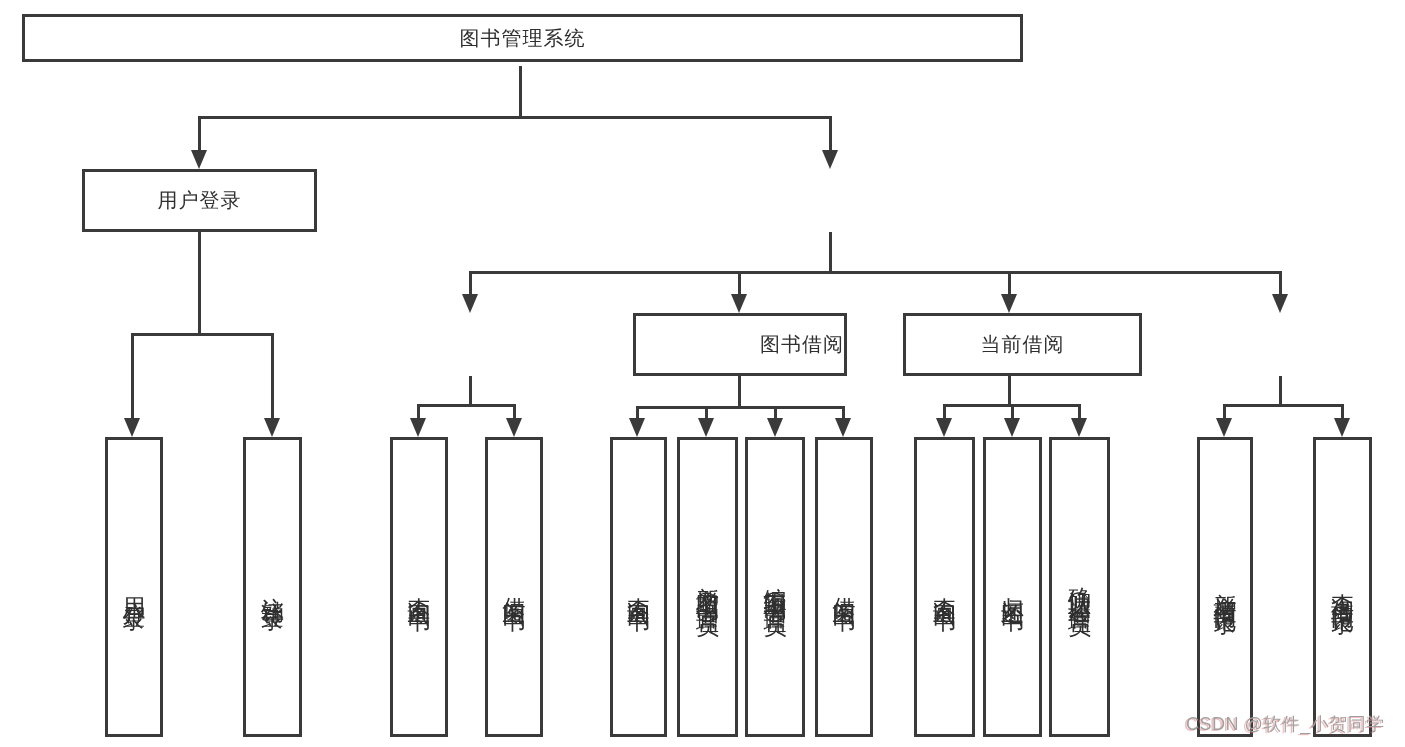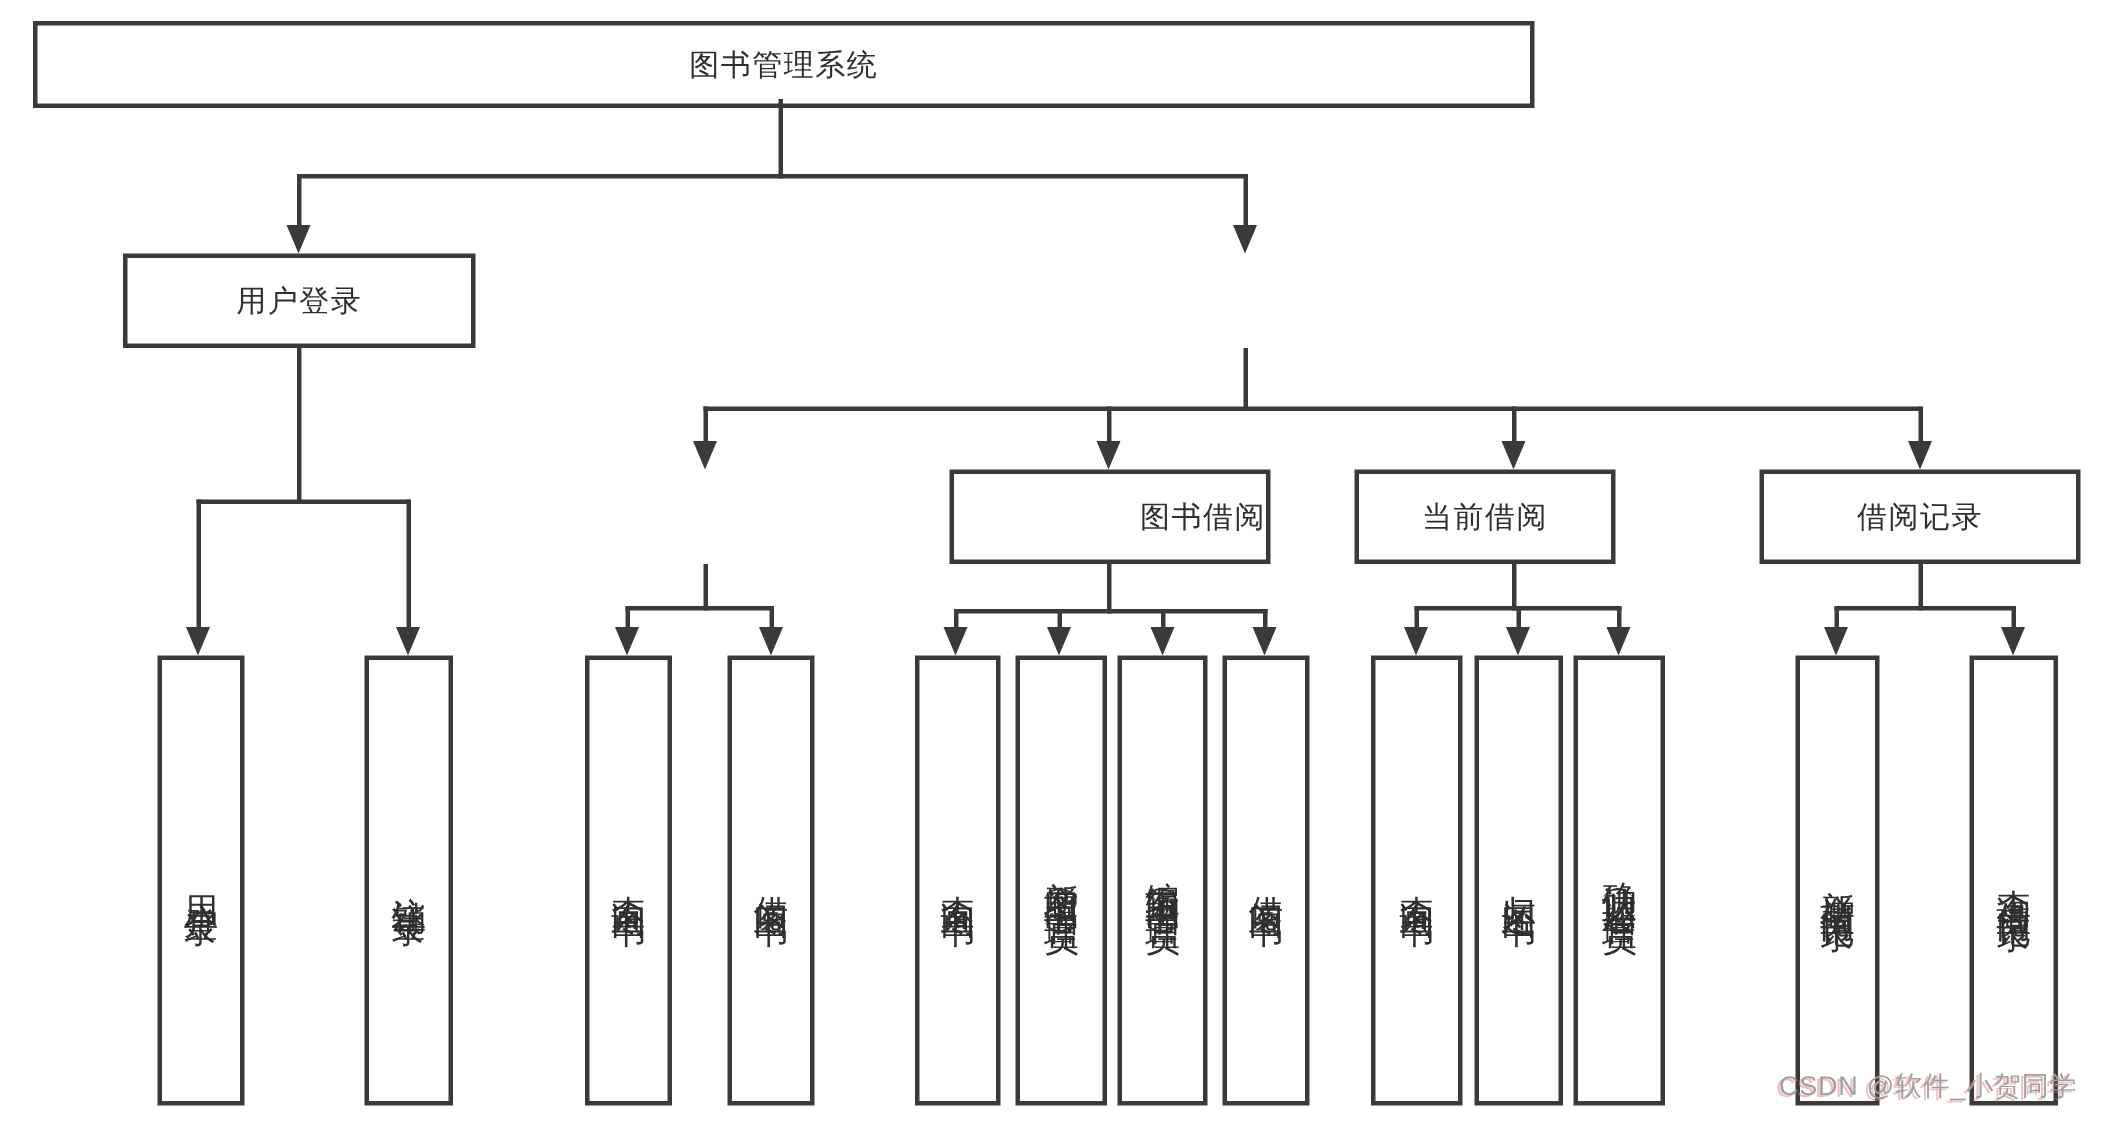--- a/index.html
+++ b/index.html
@@ -54,36 +54,33 @@
     color:var(--watermark-color);
     text-shadow:-2px 1px 0 rgba(224,112,112,0.45);
     white-space:nowrap;
   }
 </style>
 </head>
 <body>
 
 <div class="canvas">
 
-  <div class="box" style="left:22px;top:14px;width:1001px;height:58px;">
+  <div class="box" style="left:22px;top:14px;width:1001px;height:48px;">
     <span class="hlabel">图书管理系统</span>
   </div>
 
   <div class="box" style="left:82px;top:169px;width:235px;height:63px;">
     <span class="hlabel">用户登录</span>
   </div>
 
   <div class="box" style="left:633px;top:313px;width:214px;height:63px;justify-content:flex-end;">
     <span class="hlabel">图书借阅</span>
   </div>
-  <div class="box" style="left:903px;top:313px;width:174px;height:63px;">
+  <div class="box" style="left:903px;top:313px;width:239px;height:63px;">
     <span class="hlabel">当前借阅</span>
-  </div>
-  <div class="box" style="left:1173px;top:313px;width:214px;height:63px;">
-    <span class="hlabel">借阅记录</span>
   </div>
 
   <div class="box leaf" style="left:105px;top:437px;width:58px;height:300px;">
     <span>用户登录</span>
   </div>
   <div class="box leaf" style="left:243px;top:437px;width:59px;height:300px;">
     <span>注销登录</span>
   </div>
 
   <div class="box leaf" style="left:390px;top:437px;width:58px;height:300px;">

